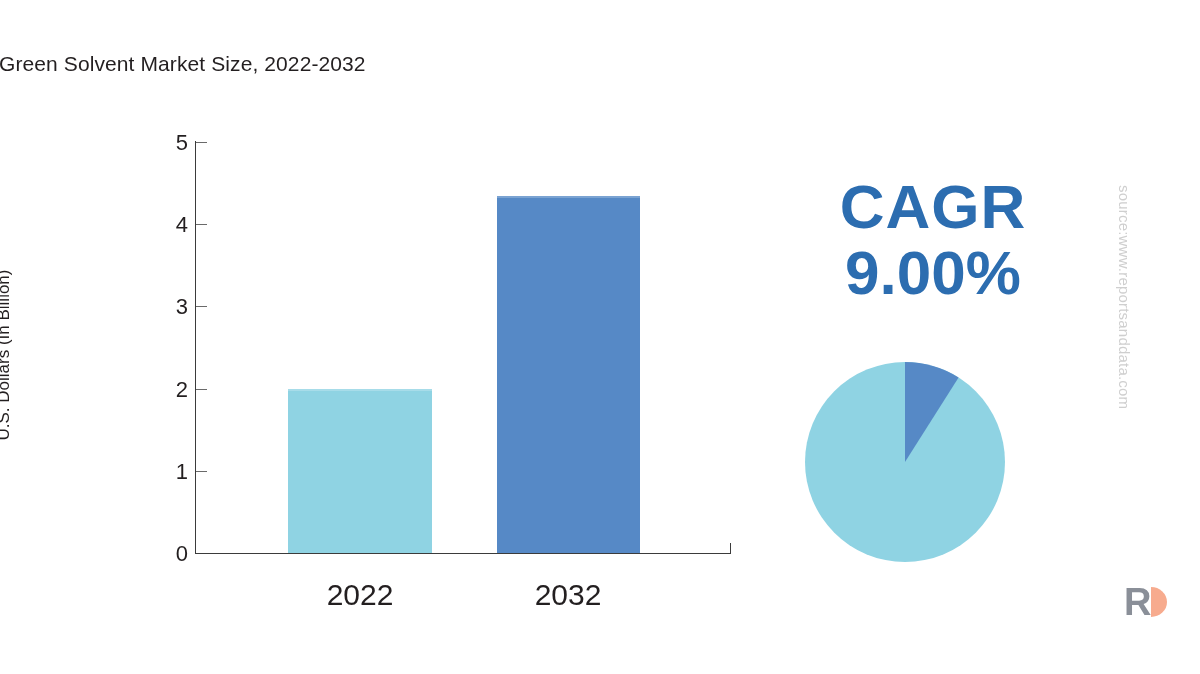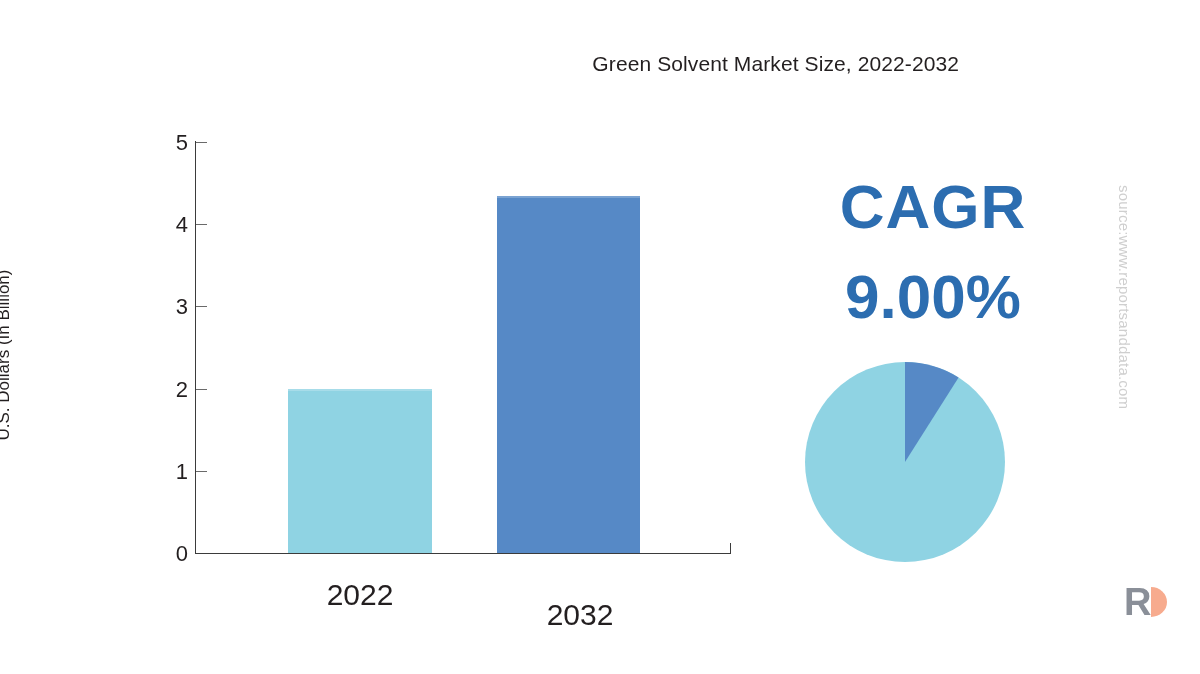--- a/index.html
+++ b/index.html
@@ -17,21 +17,21 @@
     background: #ffffff;
     overflow: hidden;
   }
 
   
   #chart-title {
     position: absolute;
     left: 0;
     top: 52px;
     width: 960px;
-    text-align: right;
+    text-align: left;
     font-size: 21px;
     color: #231f20;
     letter-spacing: 0.1px;
     white-space: nowrap;
   }
   
   #chart-title span { position: relative; left: -1px; }
 
   
   #plot-area {
@@ -134,21 +134,21 @@
   }
   #cagr-word {
     font-size: 62px;
     letter-spacing: 1px;
     display: block;
   }
   #cagr-value {
     font-size: 62px;
     letter-spacing: 0px;
     display: block;
-    margin-top: 28px;
+    margin-top: 4px;
   }
 
   
   #pie-wrap {
     position: absolute;
     left: 805px;
     top: 362px;
     width: 200px;
     height: 200px;
   }
@@ -225,21 +225,21 @@
   <div class="y-tick-label" style="left:158px; top:541px;">0</div>
 
   <div id="y-axis-title">U.S. Dollars (In Billion)</div>
 
   <div id="plot-area">
     <div class="bar bar-light" id="bar-2022" style="left: 92px; width: 144px; height: 164.4px; background: rgb(143, 211, 227);"></div>
     <div class="bar bar-dark" id="bar-2032" style="left: 301px; width: 143px; height: 356.7px; background: rgb(86, 137, 198);"></div>
   </div>
 
   <div class="x-tick-label" style="left:260px;text-align:center;">2022</div>
-  <div class="x-tick-label" style="left:480px;margin-top:20px;">2032</div>
+  <div class="x-tick-label" style="left:468px;">2032</div>
 
   <div id="cagr-block">
     <span id="cagr-word">CAGR</span>
     <span id="cagr-value">9.00%</span>
   </div>
 
   <div id="pie-wrap">
     <svg id="pie-svg" width="200" height="200" viewBox="0 0 200 200">
       <circle cx="100" cy="100" r="100" fill="#8fd3e3"></circle>
       <path id="pie-highlight" fill="#5689c6" d="M 100 100 L 100.00 0.00 A 100 100 0 0 1 153.58 15.57 Z"></path>

